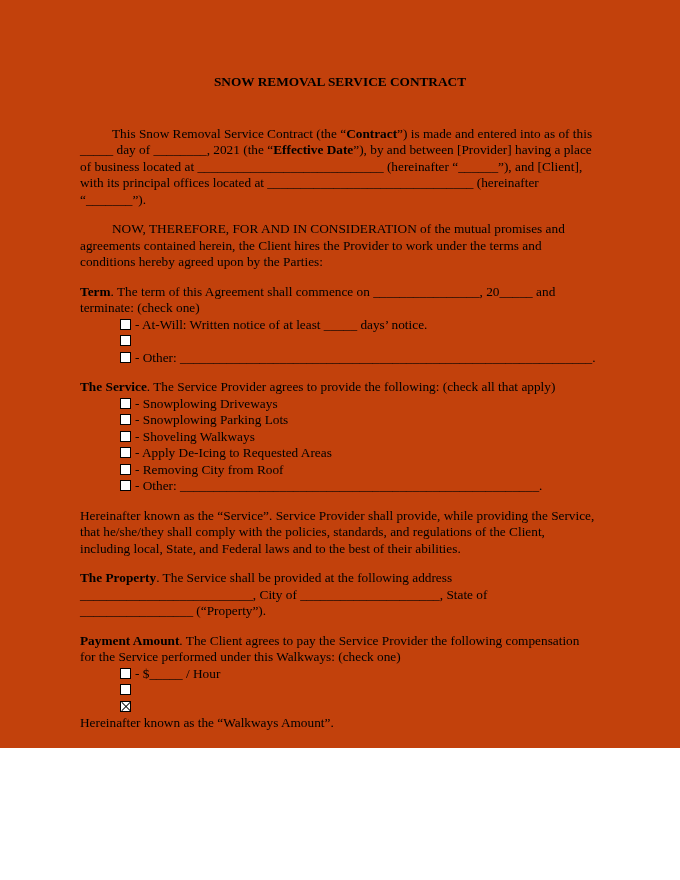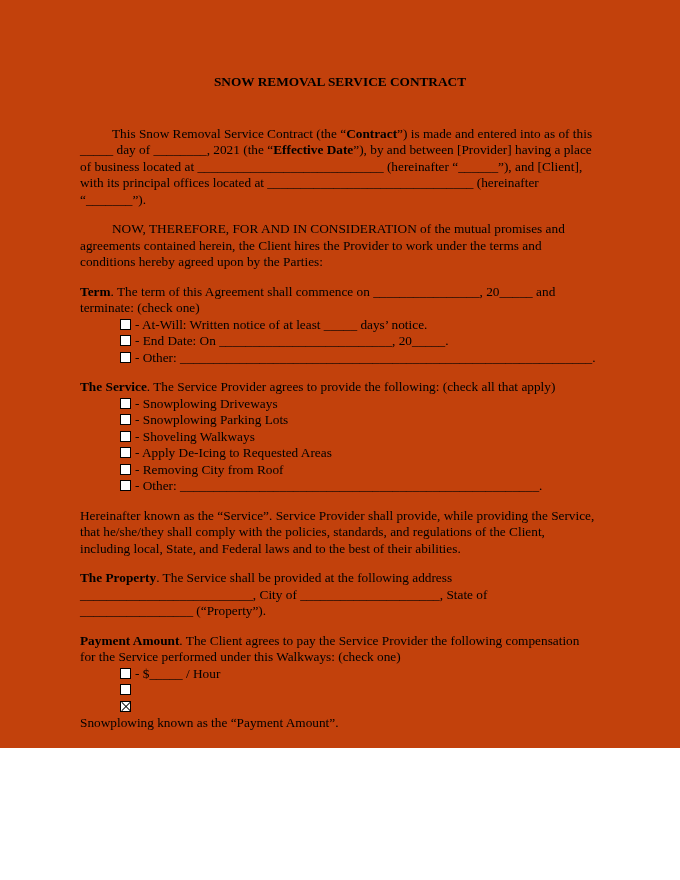--- a/index.html
+++ b/index.html
@@ -63,21 +63,21 @@
   <p class="block indent"><span>This Snow Removal Service Contract (the “</span><b>Contract</b><span>”) is made and entered into as of this _____ day of ________, 2021 (the “</span><b>Effective Date</b><span>”), by and between [Provider] having a place of business located at ____________________________ (hereinafter “______”), and [Client], with its principal offices located at _______________________________ (hereinafter “_______”).</span></p>
 
   <p class="block indent">NOW, THEREFORE, FOR AND IN CONSIDERATION of the mutual promises and agreements contained herein, the Client hires the Provider to work under the terms and conditions hereby agreed upon by the Parties:</p>
 
   <div class="block">
     <p><b>Term</b><span>. The term of this Agreement shall commence on ________________, 20_____ and terminate: (check one)</span></p>
     <div class="option">
       <span class="checkbox"></span><span>- At-Will: Written notice of at least _____ days’ notice.</span>
     </div>
     <div class="option">
-      <span class="checkbox"></span><span>- End Date: On __________________________, 20_____.</span>
+      <span class="checkbox"></span>
     </div>
     <div class="option">
       <span class="checkbox"></span><span>- Other: ______________________________________________________________.</span>
     </div>
   </div>
 
   <div class="block">
     <p><b>The Service</b><span>. The Service Provider agrees to provide the following: (check all that apply)</span></p>
     <div class="option">
       <span class="checkbox"></span><span>- Snowplowing Driveways</span>
@@ -109,16 +109,16 @@
     <p><b>Payment Amount</b><span>. The Client agrees to pay the Service Provider the following compensation for the Service performed under this Walkways: (check one)</span></p>
     <div class="option">
       <span class="checkbox"></span><span>- $_____ / Hour</span>
     </div>
     <div class="option">
       <span class="checkbox"></span>
     </div>
     <div class="option">
       <span class="checkbox checked"></span>
     </div>
-    <p>Snowplowing known as the “Payment Amount”.</p>
+    <p>Hereinafter known as the “Walkways Amount”.</p>
   </div>
 
 </div>
 
 </body></html>

